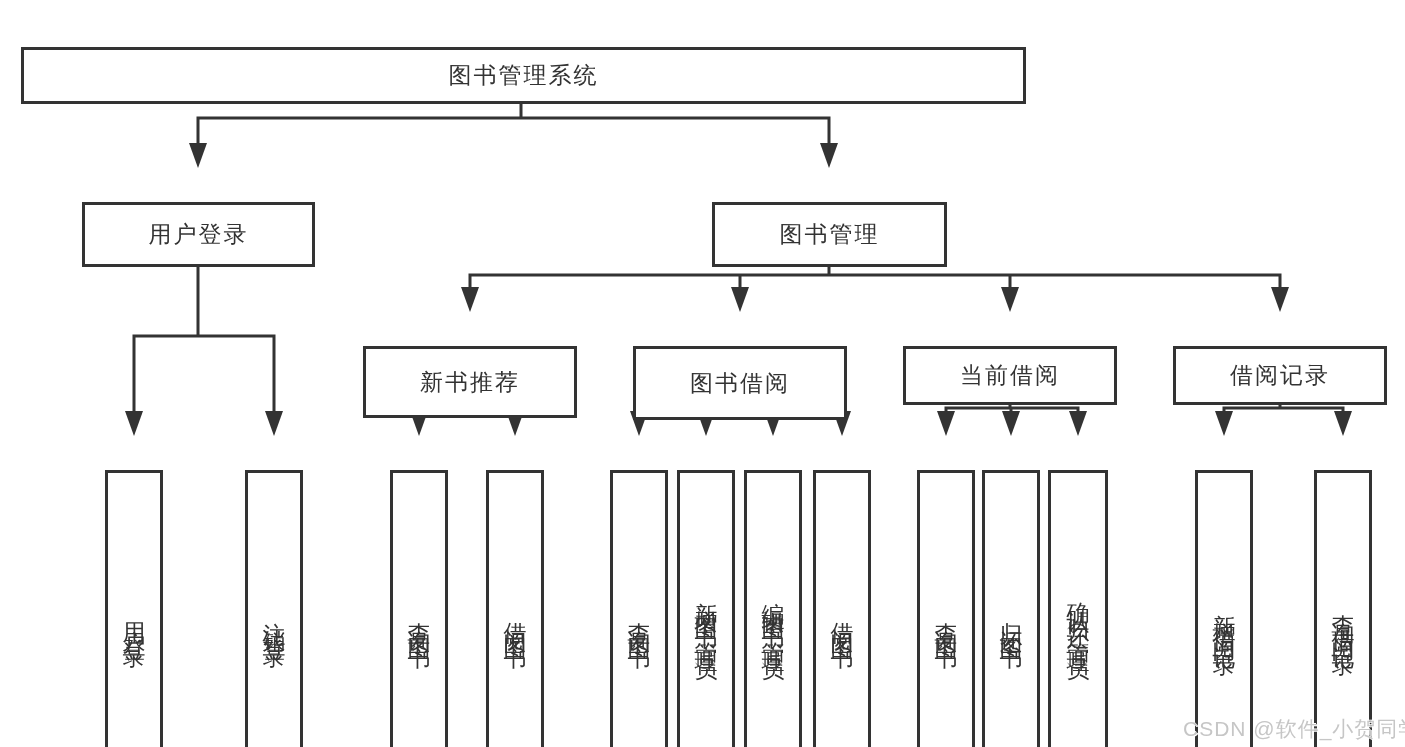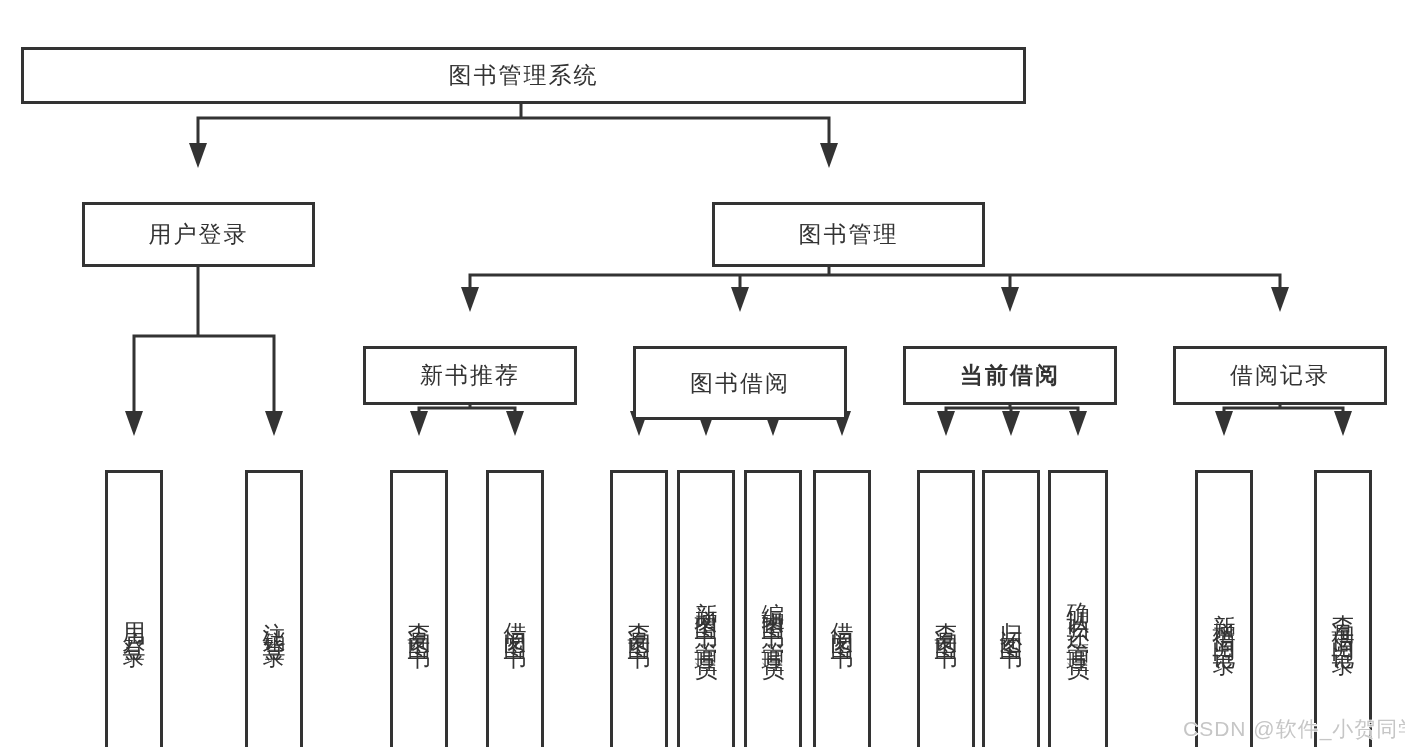--- a/index.html
+++ b/index.html
@@ -97,31 +97,31 @@
     </g>
   </svg>
 
   <div class="node h" style="left:21px; top:13px; width:1005px; height:57px;">
     <span class="label">图书管理系统</span>
   </div>
 
   <div class="node h" style="left:82px; top:168px; width:233px; height:65px;">
     <span class="label">用户登录</span>
   </div>
-  <div class="node h" style="left:712px; top:168px; width:273px; height:65px;">
+  <div class="node h" style="left:712px; top:168px; width:235px; height:65px;">
     <span class="label">图书管理</span>
   </div>
 
-  <div class="node h" style="left:363px; top:312px; width:214px; height:59px;">
+  <div class="node h" style="left:363px; top:312px; width:214px; height:72px;">
     <span class="label">新书推荐</span>
   </div>
   <div class="node h" style="left:633px; top:312px; width:214px; height:74px;">
     <span class="label">图书借阅</span>
   </div>
-  <div class="node h" style="left:903px; top:312px; width:214px; height:59px;font-weight:bold;">
+  <div class="node h" style="left:903px; top:312px; width:214px; height:59px;">
     <span class="label">当前借阅</span>
   </div>
   <div class="node h" style="left:1173px; top:312px; width:214px; height:59px;">
     <span class="label">借阅记录</span>
   </div>
 
   <div class="node v" style="left:105px; top:436px; width:58px; height:300px;">
     <span class="label">用户登录</span>
   </div>
   <div class="node v" style="left:245px; top:436px; width:58px; height:300px;">

